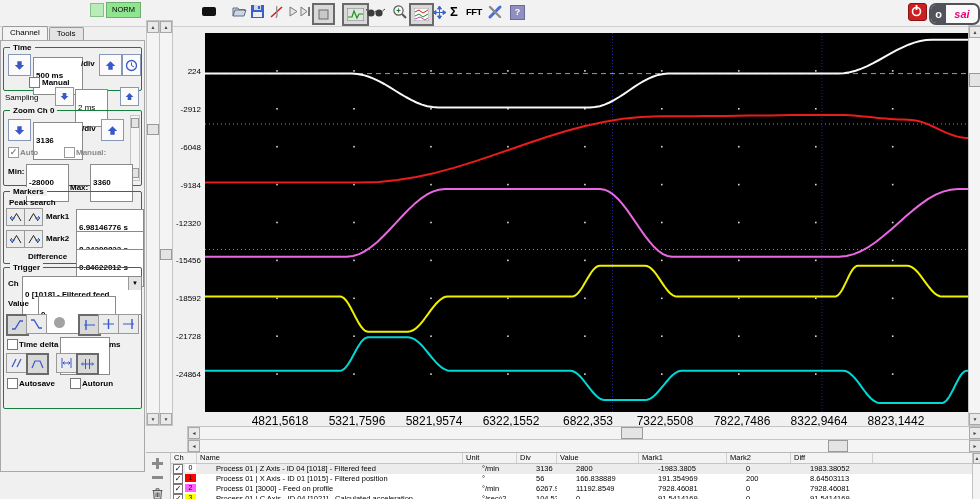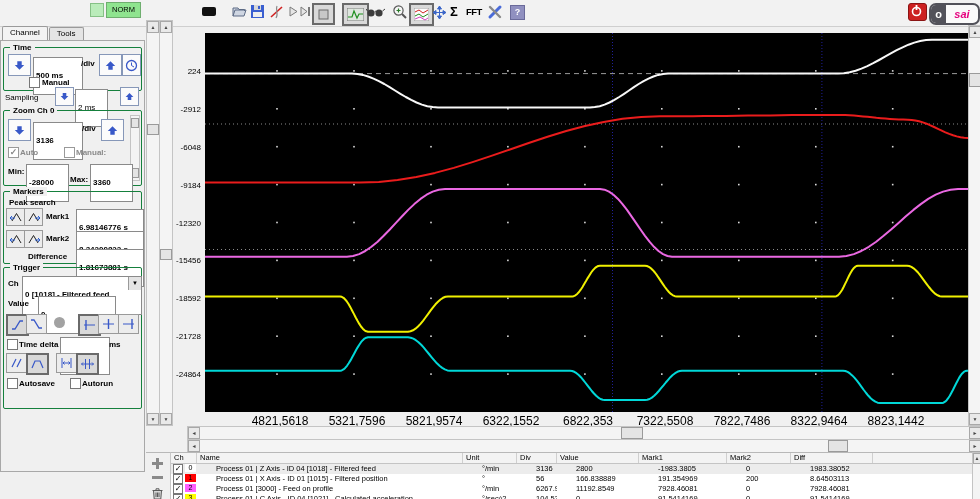--- a/index.html
+++ b/index.html
@@ -220,21 +220,21 @@
         <div class="sbthumb" style="left:0px;top:2px;width:6px;height:8px;"></div>
         <div class="sbthumb" style="left:0px;bottom:2px;width:6px;height:8px;"></div>
       </div>
       <div class="cb" style="left:4px;top:36px;color:#888;border-color:#999;">✓</div>
       <span class="lbl" style="left:16px;top:37px;color:#8a8a8a;">Auto</span>
       <div class="cb" style="left:60px;top:36px;border-color:#999;"></div>
       <span class="lbl" style="left:72px;top:37px;color:#8a8a8a;">Manual:</span>
       <span class="lbl" style="left:4px;top:56px;">Min:</span>
       <div class="field" style="left:22px;top:53px;width:37px;height:12px;">
         <span>-28000</span></div>
-      <span class="lbl" style="left:66px;top:64px;">Max:</span>
+      <span class="lbl" style="left:66px;top:72px;">Max:</span>
       <div class="field" style="left:86px;top:53px;width:37px;height:12px;">
         <span>3360</span></div>
     </div>
 
     <div class="gb" style="left:3px;top:165px;width:137px;height:71px;">
       <span class="legend">Markers</span>
       <span class="lbl" style="left:5px;top:6px;">Peak search</span>
       <div class="btn3d" style="left:2px;top:16px;width:17px;height:16px;">
         <svg width="14" height="12">
             <path d="M3 10 L7.5 2.5 L12 10" stroke="#222" fill="none"></path>
@@ -260,21 +260,21 @@
         <svg width="14" height="12">
             <path d="M2 10 L6.5 2.5 L11 10" stroke="#222" fill="none"></path>
             <path d="M8 7 L13 7 M11 5 L13 7 L11 9" stroke="#2a5ccc" fill="none"></path>
           </svg>
         </div>
       <span class="lbl" style="left:42px;top:42px;">Mark2</span>
       <div class="field" style="left:72px;top:39px;width:62px;height:12px;">
         <span>8.34200822 s</span></div>
       <span class="lbl" style="left:24px;top:60px;">Difference</span>
       <div class="field" style="left:72px;top:57px;width:62px;height:12px;">
-        <span>1.81673881 s</span></div>
+        <span>0.84622012 s</span></div>
     </div>
 
     <div class="gb" style="left:3px;top:241px;width:137px;height:140px;">
       <span class="legend">Trigger</span>
       <span class="lbl" style="left:4px;top:11px;">Ch</span>
       <div class="field" style="left:18px;top:8px;width:114px;height:13px;">
         <span>0 [1018] - Filtered feed</span>
         <div class="abs" style="right:0;top:0;width:12px;height:13px;background:#e4e4e4;border-left:1px solid #9a9a9a;
                     text-align:center;font-size:6px;line-height:12px;">▼</div>
       </div>

